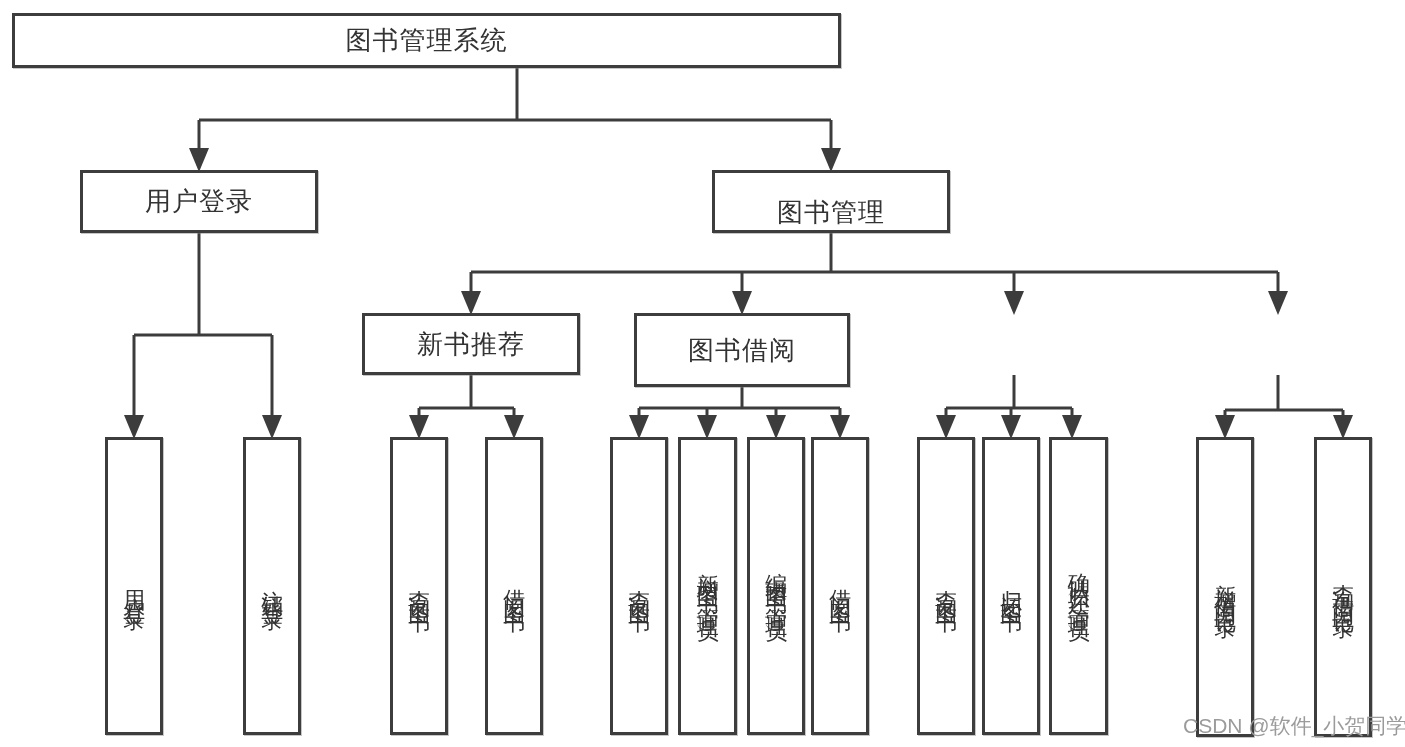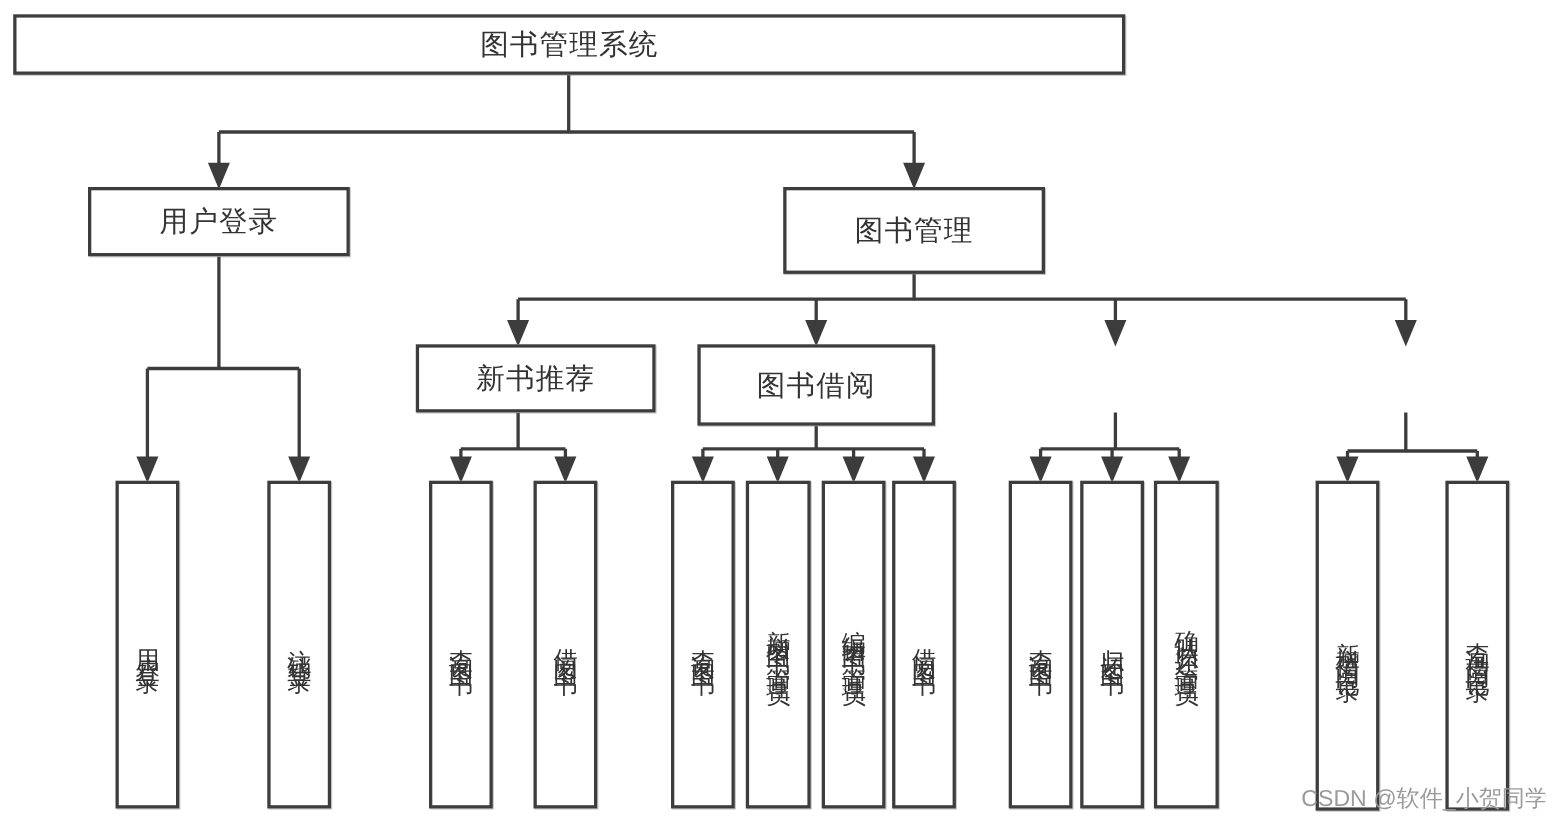--- a/index.html
+++ b/index.html
@@ -120,32 +120,32 @@
       <polygon points="766,415 786,415 776,439"></polygon>
       <polygon points="830,415 850,415 840,439"></polygon>
       <polygon points="936,415 956,415 946,439"></polygon>
       <polygon points="1001,415 1021,415 1011,439"></polygon>
       <polygon points="1062,415 1082,415 1072,439"></polygon>
       <polygon points="1215,415 1235,415 1225,439"></polygon>
       <polygon points="1333,415 1353,415 1343,439"></polygon>
     </g>
   </svg>
 
-  <div class="box h-box" style="left:12px; top:13px; width:1011px; height:55px;">
+  <div class="box h-box" style="left:12px; top:13px; width:829px; height:55px;">
     <span>图书管理系统</span>
   </div>
 
   <div class="box h-box" style="left:80px; top:170px; width:238px; height:63px;">
     <span>用户登录</span>
   </div>
-  <div class="box h-box" style="left:712px; top:170px; width:238px; height:79px;">
+  <div class="box h-box" style="left:712px; top:170px; width:238px; height:63px;align-items:flex-end;">
     <span>图书管理</span>
   </div>
 
-  <div class="box h-box" style="left:362px; top:313px; width:218px; height:62px;margin-left:16px;">
+  <div class="box h-box" style="left:362px; top:313px; width:218px; height:62px;">
     <span>新书推荐</span>
   </div>
   <div class="box h-box" style="left:634px; top:313px; width:216px; height:74px;">
     <span>图书借阅</span>
   </div>
 
   <div class="box v-box" style="left:105px; top:437px; width:58px; height:298px;">
     <span class="vtext">用户登录</span>
   </div>
   <div class="box v-box" style="left:243px; top:437px; width:58px; height:298px;">

